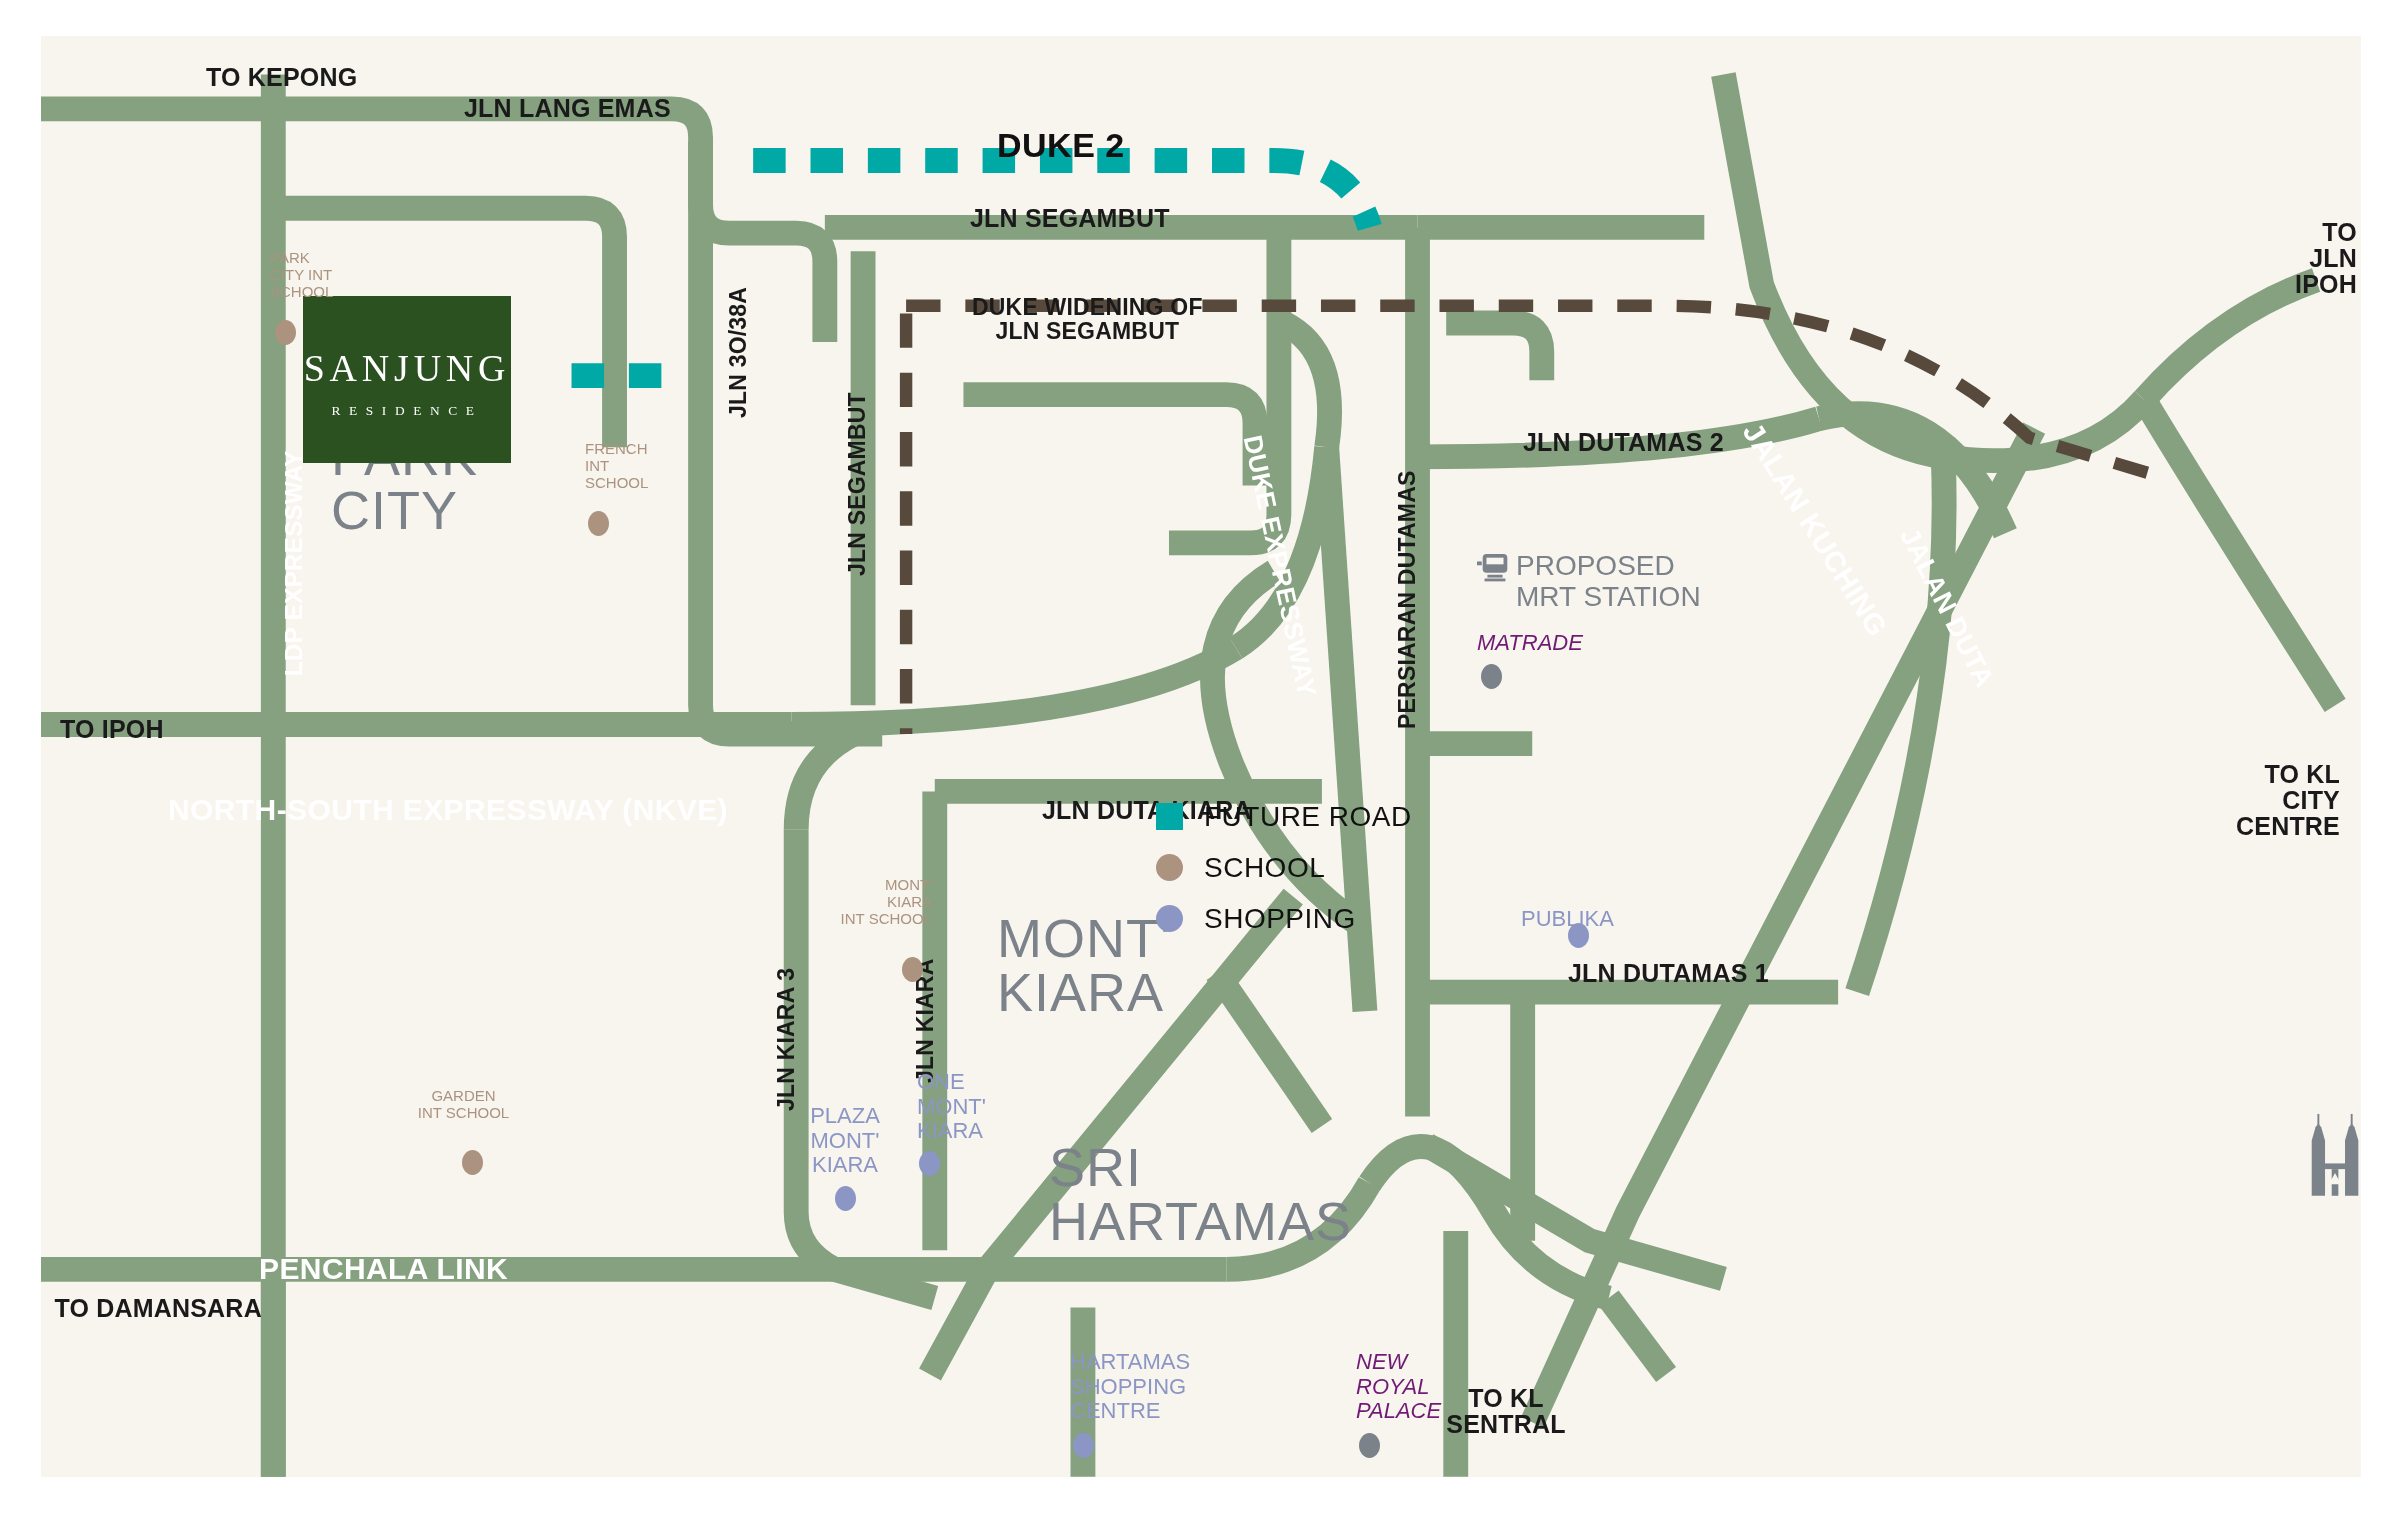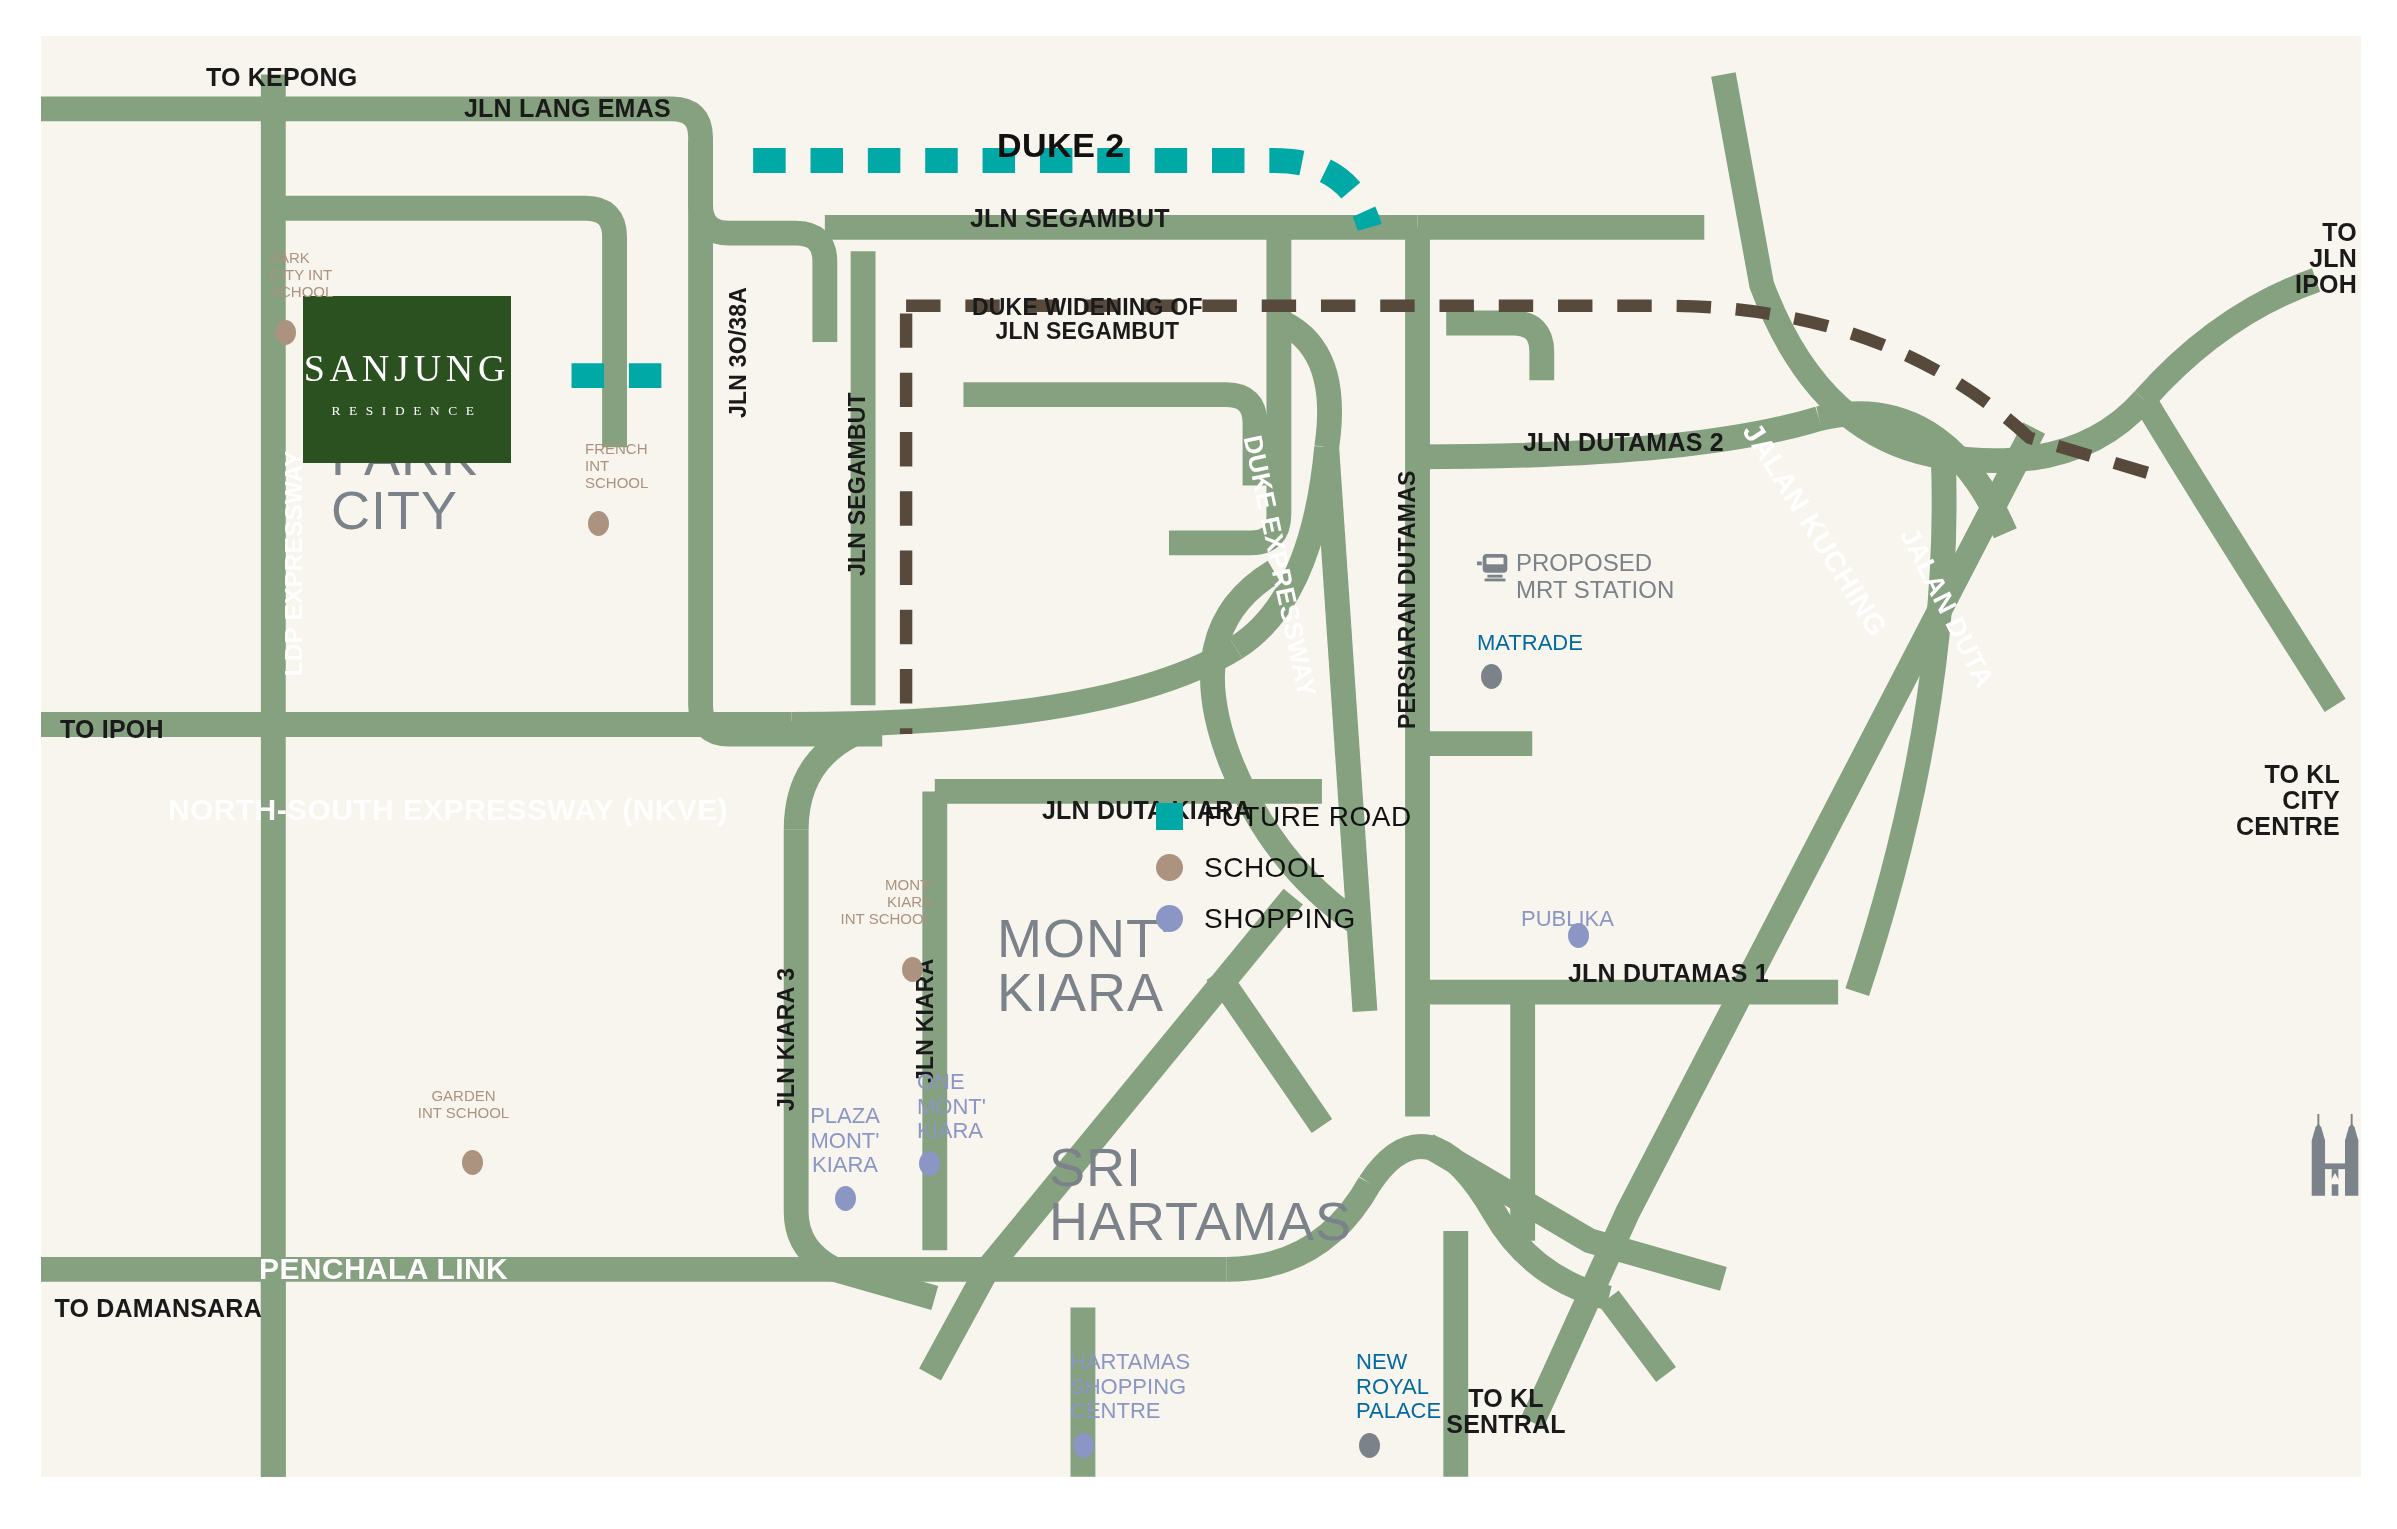--- a/index.html
+++ b/index.html
@@ -9,22 +9,22 @@
   #map-canvas{position:absolute;left:41px;top:36px;width:2320px;height:1441px;background:#f8f5ef;overflow:hidden;}
   svg.roads{position:absolute;left:0;top:0;width:2320px;height:1441px;}
 
   .lbl{position:absolute;white-space:pre;line-height:1.03;}
   .road-name{color:#1a1a1a;font-weight:700;font-size:25px;letter-spacing:0.2px;}
   .road-name-sm{color:#1a1a1a;font-weight:700;font-size:23px;letter-spacing:0.2px;}
   .road-on{color:#ffffff;font-weight:700;letter-spacing:0.4px;}
   .area-name{color:#7c8289;font-weight:400;font-size:54px;letter-spacing:1px;line-height:1.0;}
   .poi-school{color:#ab937f;font-weight:400;font-size:15px;line-height:1.12;}
   .poi-shop{color:#8b96c4;font-weight:400;font-size:22px;line-height:1.12;}
-  .poi-grey{color:#0369a1;font-weight:400;font-size:22px;line-height:1.12;}
-  .poi-mrt{color:#7c8289;font-weight:400;font-size:24px;line-height:1.12;}
+  .poi-grey{color:#701a75;font-weight:400;font-size:22px;line-height:1.12;font-style:italic;}
+  .poi-mrt{color:#7c8289;font-weight:400;font-size:28px;line-height:1.12;}
   .dot{position:absolute;border-radius:50%;width:21px;height:25px;}
   .dot-school{background:#ab937f;}
   .dot-shop{background:#8b96c4;}
   .dot-grey{background:#7c8289;}
 
   .vert{transform-origin:0 0;}
   .rot-90{transform:rotate(-90deg);}
 
   #sanjung-box{position:absolute;left:262px;top:260px;width:208px;height:167px;background:#2b5121;}
   #sanjung-box .sj-name{position:absolute;left:0;right:0;top:50px;text-align:center;color:#fff;

